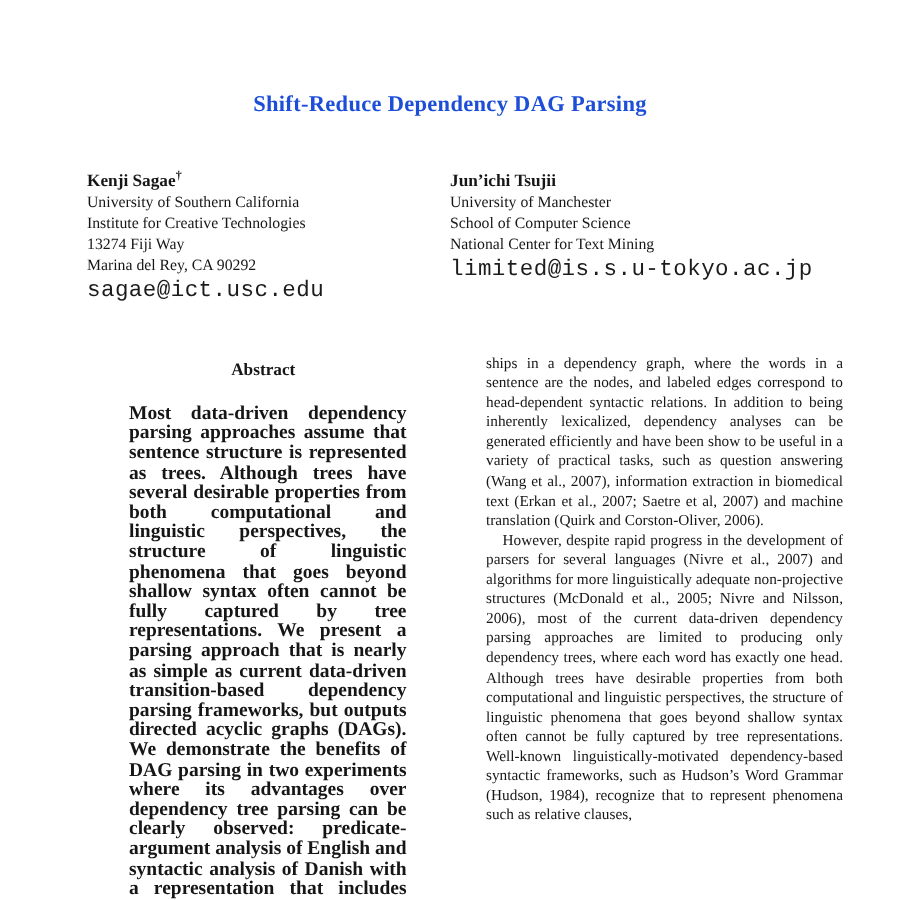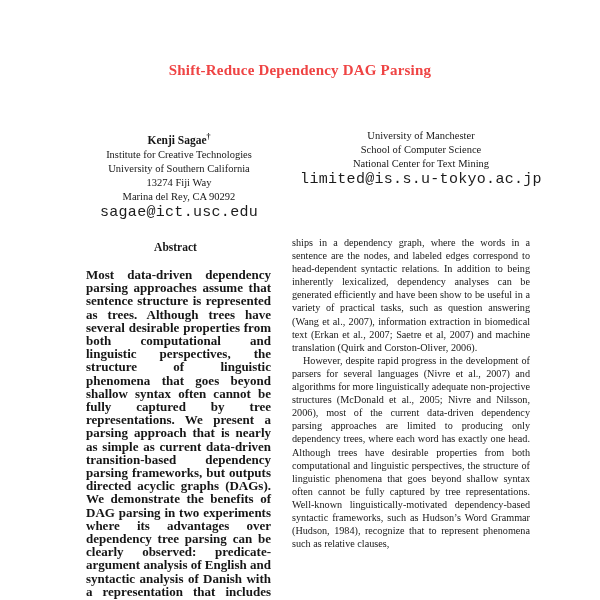--- a/index.html
+++ b/index.html
@@ -19,35 +19,34 @@
   .title {
     position: absolute;
     top: 62px;
     left: 0;
     right: 0;
     margin: 0;
     text-align: center;
     font-size: 15px;
     font-weight: bold;
     letter-spacing: 0.2px;
-    color: #ef4444;
+    color: #1d4ed8;
   }
   .authors {
     position: absolute;
     top: 109px;
     left: 58px;
     width: 484px;
     display: flex;
   }
   .author {
     width: 50%;
-    text-align: center;
+    text-align: left;
     font-size: 10.5px;
     line-height: 14px;
-    margin-top: 20px;
   }
   .author-name {
     font-size: 11.5px;
     font-weight: bold;
     line-height: 15px;
   }
   .author-name sup {
     font-size: 8px;
   }
   .author-email {
@@ -59,21 +58,21 @@
   }
   .col {
     position: absolute;
   }
   .col-left {
     left: 60px;
     top: 241px;
     width: 231px;
   }
   .col-right {
-    left: 292px;
+    left: 324px;
     top: 236px;
     width: 238px;
   }
   .abstract-heading {
     text-align: center;
     font-weight: bold;
     font-size: 11.5px;
     margin: 0 0 15px 0;
   }
   .abstract-text {
@@ -109,28 +108,29 @@
 <body>
 
 <div class="page">
 
   <h1 class="title">Shift-Reduce Dependency DAG Parsing</h1>
 
   <div class="authors">
 
     <div class="author">
       <div class="author-name"><span>Kenji Sagae</span><sup>†</sup></div>
+      <div class="author-aff">University of Southern California</div>
       <div class="author-aff">Institute for Creative Technologies</div>
-      <div class="author-aff">University of Southern California</div>
       <div class="author-aff">13274 Fiji Way</div>
       <div class="author-aff">Marina del Rey, CA 90292</div>
       <div class="author-email">sagae@ict.usc.edu</div>
     </div>
 
     <div class="author">
+      <div class="author-name"><span>Jun’ichi Tsujii</span><sup></sup></div>
       <div class="author-aff">University of Manchester</div>
       <div class="author-aff">School of Computer Science</div>
       <div class="author-aff">National Center for Text Mining</div>
       <div class="author-email">limited@is.s.u-tokyo.ac.jp</div>
     </div>
 
   </div>
 
   <div class="col col-left">
     <div class="abstract-heading">Abstract</div>

